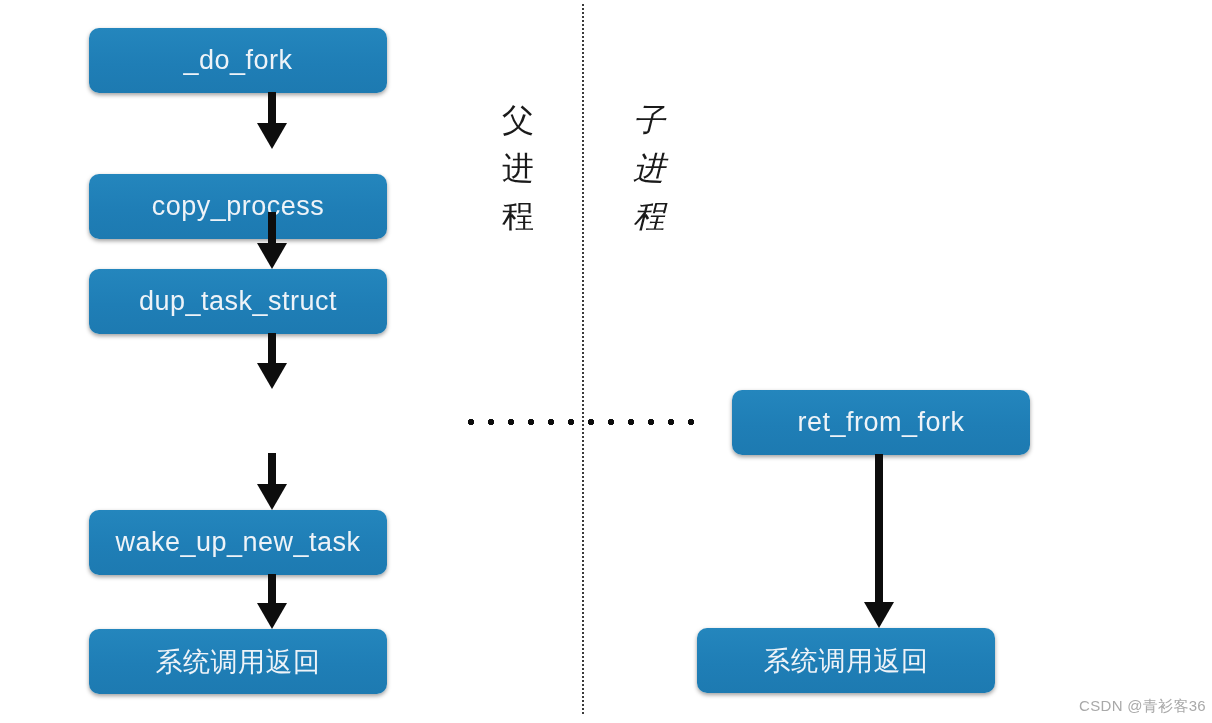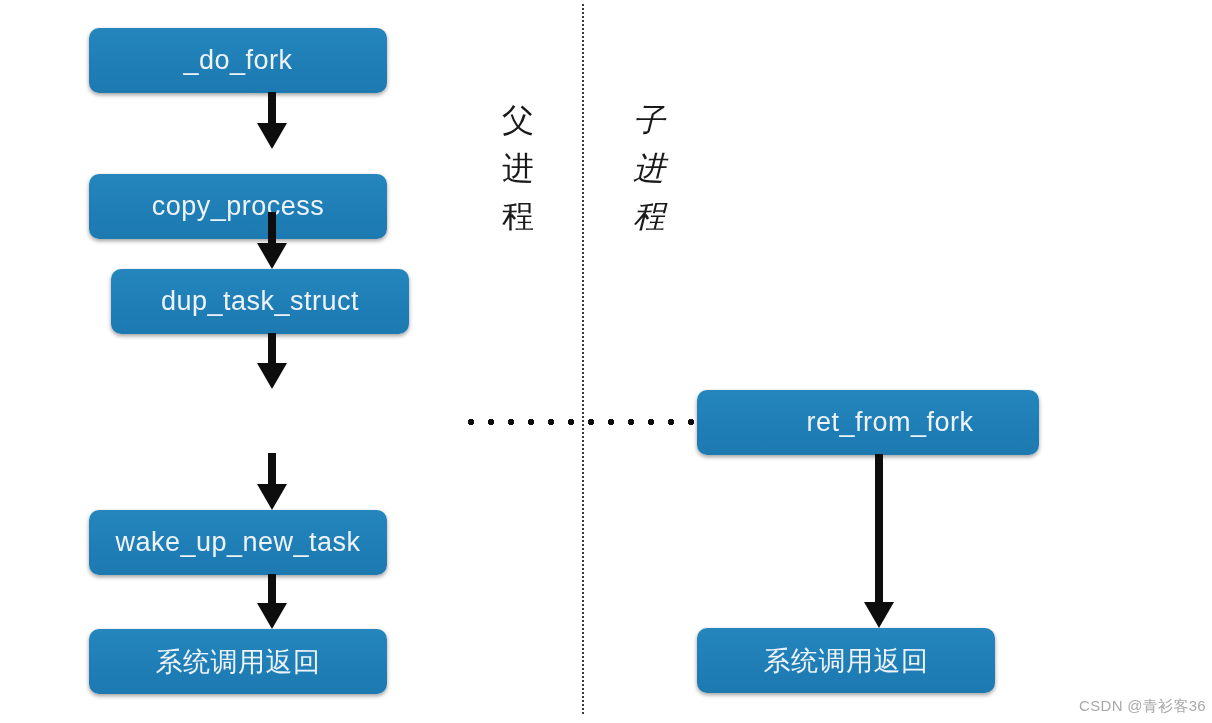--- a/index.html
+++ b/index.html
@@ -101,25 +101,25 @@
 
 <div class="stage">
 
   <div class="divider"></div>
 
   <div class="lane-label parent">父进程</div>
   <div class="lane-label child">子进程</div>
 
   <div class="node" style="left:89px; top:28px;">_do_fork</div>
   <div class="node" style="left:89px; top:149px;margin-top:25px;">copy_process</div>
-  <div class="node" style="left:89px; top:269px;margin-left:22px;">dup_task_struct</div>
+  <div class="node" style="left:89px; top:269px;">dup_task_struct</div>
   <div class="node" style="left:89px; top:510px;text-align:right;">wake_up_new_task</div>
   <div class="node" style="left:89px; top:629px;">系统调用返回</div>
 
-  <div class="node" style="left:697px; top:390px;padding-left:44px;">ret_from_fork</div>
+  <div class="node" style="left:732px; top:390px;">ret_from_fork</div>
   <div class="node" style="left:697px; top:628px;">系统调用返回</div>
 
   <div class="varrow" style="left:257px; top:92px; height:57px;">
     <div class="shaft"></div>
     <div class="head"></div>
   </div>
   <div class="varrow" style="left:257px; top:212px; height:57px;">
     <div class="shaft"></div>
     <div class="head"></div>
   </div>

